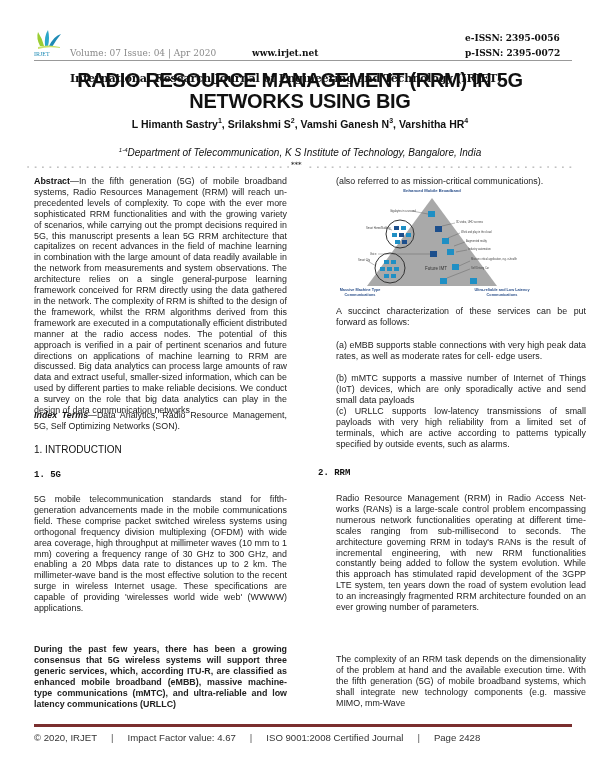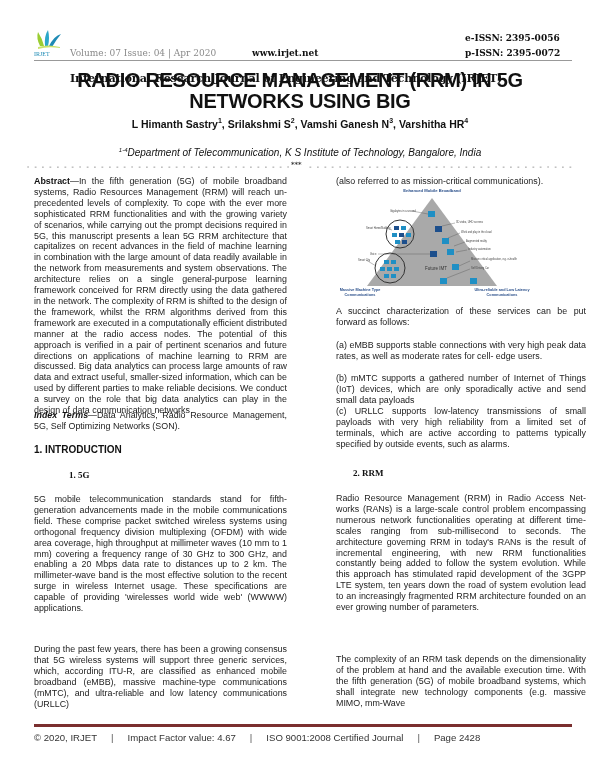--- a/index.html
+++ b/index.html
@@ -19,22 +19,22 @@
   .authors sup { font-size:7px; }
   .affil { left:30px; top:147px; width:540px; text-align:center; font-family:"Liberation Sans", sans-serif; font-style:italic; font-size:10px; }
   .affil sup { font-size:6px; }
   .dashline { left:26px; top:163px; width:548px; height:8px; font-size:7px; color:#555; overflow:hidden; white-space:nowrap; font-family:"DejaVu Sans Mono", monospace; letter-spacing:-0.5px; }
   
   .col { font-family:"Liberation Sans", sans-serif; font-size:8.9px; line-height:10.9px; color:#222; text-align:justify; }
   .left-col { left:34px; width:253px; }
   .right-col { left:336px; width:250px; }
   .b { font-weight:bold; color:#111; }
   .bi { font-weight:bold; font-style:italic; color:#111; }
-  .sec { font-family:"Liberation Sans", sans-serif; font-weight:bold; font-size:10px; color:#111;text-align:right; }
-  .subsec { font-family:Liberation Serif, serif; font-weight:bold; font-size:9px; color:#111;margin-left:35px; }
+  .sec { font-family:"Liberation Sans", sans-serif; font-weight:normal; font-size:10px; color:#111;text-align:right; }
+  .subsec { font-family:Liberation Mono, monospace; font-weight:bold; font-size:9px; color:#111; }
   
   .figure { left:330px; top:186px; width:205px; height:112px; }
   
   .fline { left:34px; top:724px; width:538px; height:3px; background:#7a2f2f; }
   .footer { left:34px; top:732px; width:538px; font-family:"Liberation Sans", sans-serif; font-size:9.6px; color:#333; white-space:nowrap; }
   .footer span { display:inline-block; }
   .sep { margin:0 14px; color:#555; }
 </style>
 </head>
 <body>
@@ -70,21 +70,21 @@
 
 <div class="abs col left-col" style="top:176px;">
   <span class="b">Abstract</span><span>—In the fifth generation (5G) of mobile broadband systems, Radio Resources Management (RRM) will reach un-precedented levels of complexity. To cope with the ever more sophisticated RRM functionalities and with the growing variety of scenarios, while carrying out the prompt decisions required in 5G, this manuscript presents a lean 5G RRM architecture that capitalizes on recent advances in the field of machine learning in combination with the large amount of data readily available in the network from measurements and system observations. The architecture relies on a single general-purpose learning framework conceived for RRM directly using the data gathered in the network. The complexity of RRM is shifted to the design of the framework, whilst the RRM algorithms derived from this framework are executed in a computationally efficient distributed manner at the radio access nodes. The potential of this approach is verified in a pair of pertinent scenarios and future directions on applications of machine learning to RRM are discussed. Big data analytics can process large amounts of raw data and extract useful, smaller-sized information, which can be used by different parties to make reliable decisions. We conduct a survey on the role that big data analytics can play in the design of data communication networks</span>
 </div>
 <div class="abs col left-col" style="top:410px;">
   <span class="bi">Index Terms</span><span>—Data Analytics, Radio Resource Management, 5G, Self Optimizing Networks (SON).</span>
 </div>
 <div class="abs sec" style="left:34px;top:444px;">1. INTRODUCTION</div>
 <div class="abs subsec" style="left:34px;top:470px;">1. 5G</div>
 <div class="abs col left-col" style="top:494px;">5G mobile telecommunication standards stand for fifth-generation advancements made in the mobile communications field. These comprise packet switched wireless systems using orthogonal frequency division multiplexing (OFDM) with wide area coverage, high throughput at millimeter waves (10 mm to 1 mm) covering a frequency range of 30 GHz to 300 GHz, and enabling a 20 Mbps data rate to distances up to 2 km. The millimeter-wave band is the most effective solution to the recent surge in wireless Internet usage. These specifications are capable of providing 'wirelesses world wide web' (WWWW) applications.</div>
-<div class="abs col left-col" style="top:644px;">During the past few years, there has been a growing consensus that 5G wireless systems will support three generic services, which, according ITU-R, are classified as enhanced mobile broadband (eMBB), massive machine-type communications (mMTC), and ultra-reliable and low latency communications (URLLC)</div>
+<div class="abs col left-col" style="top:644px;font-weight:bold;">During the past few years, there has been a growing consensus that 5G wireless systems will support three generic services, which, according ITU-R, are classified as enhanced mobile broadband (eMBB), massive machine-type communications (mMTC), and ultra-reliable and low latency communications (URLLC)</div>
 
 <div class="abs col right-col" style="top:176px;">(also referred to as mission-critical communications).</div>
 
 <svg class="abs figure" viewBox="0 0 205 112">
   <text x="102" y="6" text-anchor="middle" font-size="4.2" font-weight="bold" fill="#2a4f8a" font-family="Liberation Sans, sans-serif">Enhanced Mobile Broadband</text>
   <polygon points="37,100 167,100 102,12" fill="#a9a9a9"></polygon>
   <circle cx="70" cy="48" r="14" fill="none" stroke="#333" stroke-width="1"></circle>
   <circle cx="60" cy="82" r="15" fill="none" stroke="#333" stroke-width="1"></circle>
   <g fill="#1f8fc4">
     <rect x="98" y="25" width="7" height="6"></rect>
@@ -140,21 +140,21 @@
   <g font-size="3.8" font-weight="bold" fill="#2a4f8a" font-family="Liberation Sans, sans-serif" text-anchor="middle">
     <text x="30" y="105">Massive Machine Type</text>
     <text x="30" y="110">Communications</text>
     <text x="172" y="105">Ultra-reliable and Low Latency</text>
     <text x="172" y="110">Communications</text>
   </g>
 </svg>
 
 <div class="abs col right-col" style="top:306px;">A succinct characterization of these services can be put forward as follows:</div>
 <div class="abs col right-col" style="top:340px;">(a) eMBB supports stable connections with very high peak data rates, as well as moderate rates for cell- edge users.</div>
-<div class="abs col right-col" style="top:373px;">(b) mMTC supports a gathered number of Internet of Things (IoT) devices, which are only sporadically active and send small data payloads</div>
+<div class="abs col right-col" style="top:373px;">(b) mMTC supports a massive number of Internet of Things (IoT) devices, which are only sporadically active and send small data payloads</div>
 <div class="abs col right-col" style="top:406px;">(c)  URLLC supports low-latency transmissions of small payloads with very high reliability from a limited set of terminals, which are active according to patterns typically specified by outside events, such as alarms.</div>
 <div class="abs subsec" style="left:318px;top:468px;">2. RRM</div>
 <div class="abs col right-col" style="top:493px;">Radio Resource Management (RRM) in Radio Access Net- works (RANs) is a large-scale control problem encompassing numerous network functionalities operating at different time-scales ranging from sub-millisecond to seconds. The architecture governing RRM in today's RANs is the result of incremental engineering, with new RRM functionalities constantly being added to follow the system evolution. While this approach has stimulated rapid development of the 3GPP LTE system, ten years down the road of system evolution lead to an increasingly fragmented RRM architecture founded on an ever growing number of parameters.</div>
 <div class="abs col right-col" style="top:654px;">The complexity of an RRM task depends on the dimensionality of the problem at hand and the available execution time. With the fifth generation (5G) of mobile broadband systems, which shall integrate new technology components (e.g. massive MIMO, mm-Wave</div>
 
 <div class="abs fline"></div>
 <div class="abs footer">
   <span>© 2020, IRJET</span><span class="sep">|</span><span>Impact Factor value: 4.67</span><span class="sep">|</span><span>ISO 9001:2008 Certified Journal</span><span class="sep">|</span><span>Page 2428</span>
 </div>
 

